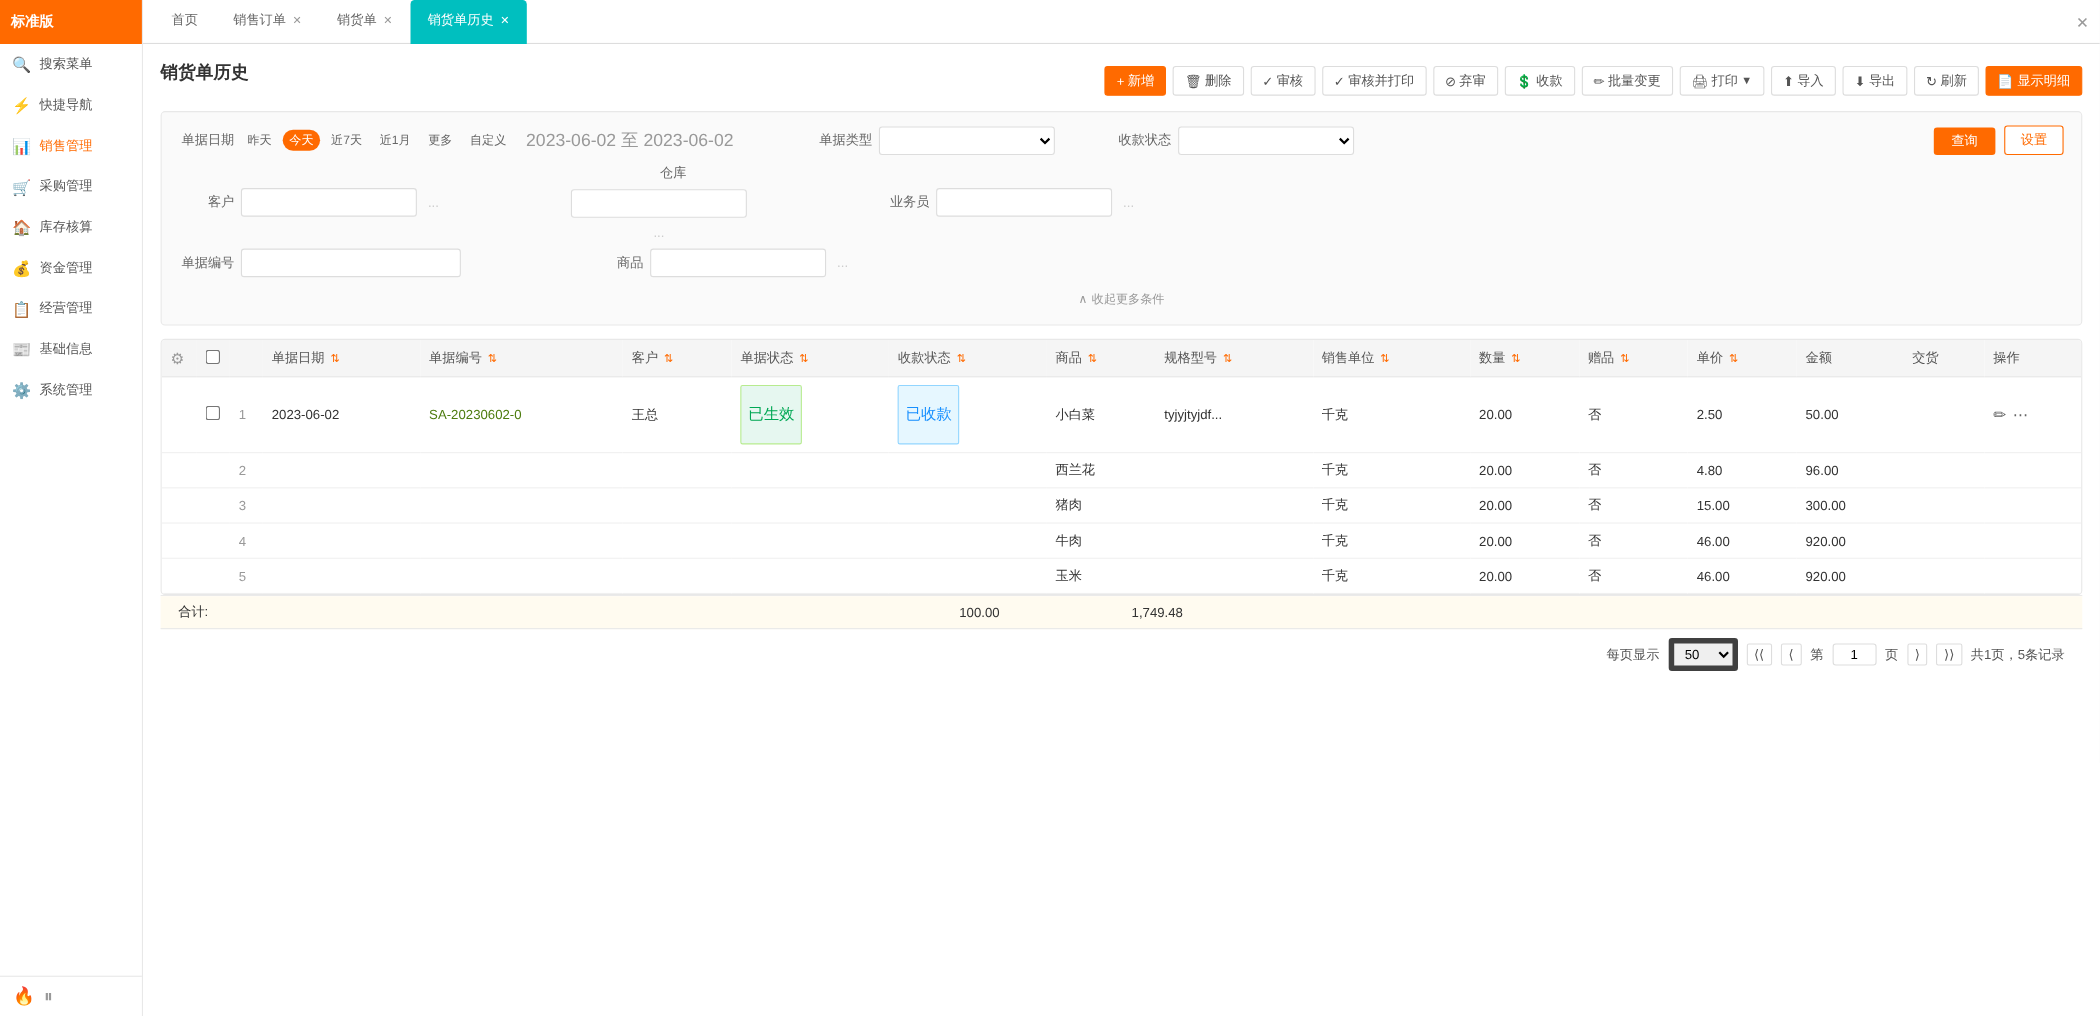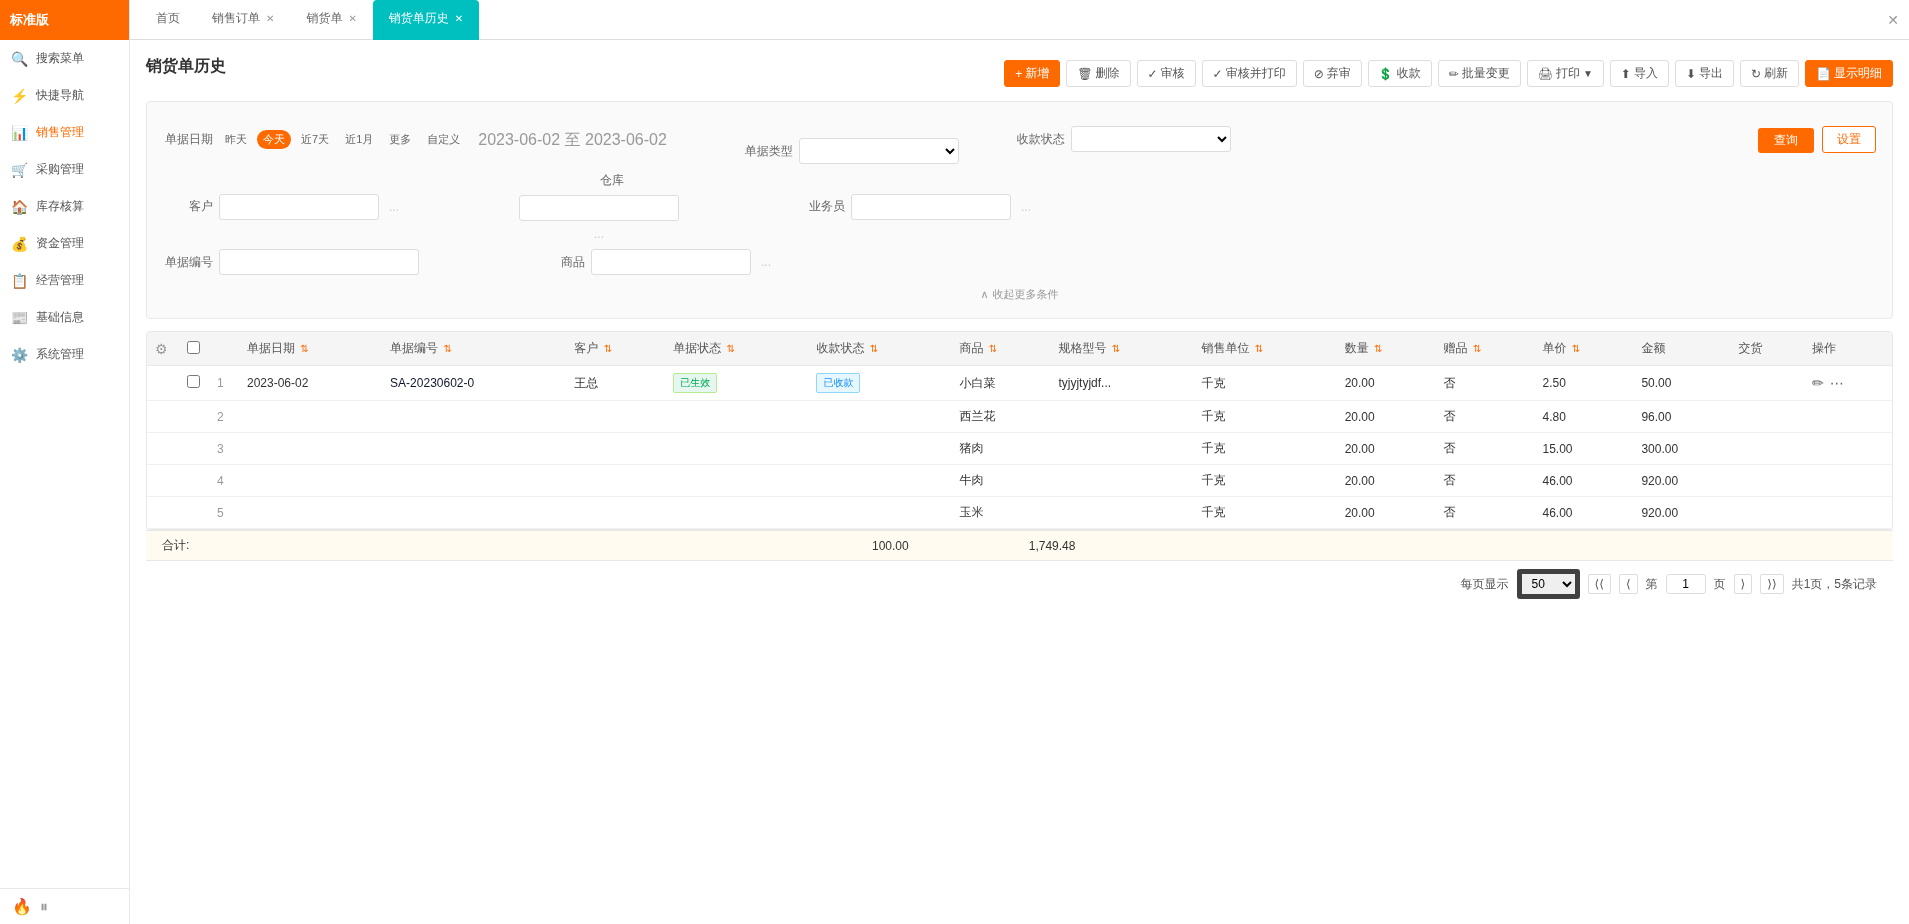--- a/index.html
+++ b/index.html
@@ -50,25 +50,25 @@
     .collapse-btn { display: flex; align-items: center; justify-content: center; gap: 4px; color: #999; cursor: pointer; font-size: 11px; padding: 4px; }
 
     
     .table-wrapper { border: 1px solid #e8e8e8; border-radius: 4px; overflow: auto; }
     table { width: 100%; border-collapse: collapse; font-size: 12px; }
     thead tr { background: #f5f5f5; }
     thead th { padding: 8px 8px; text-align: left; font-weight: normal; color: #555; border-bottom: 1px solid #e8e8e8; white-space: nowrap; }
     thead th .sort-icon { color: #ff6a00; margin-left: 2px; font-size: 10px; }
     tbody tr { border-bottom: 1px solid #f0f0f0; }
     tbody td { padding: 7px 8px; color: #333; }
-    .badge { display: inline-block; padding: 2px 6px; border-radius: 2px; font-size: 10px; }
+    .badge { display: inline-block; padding: 17px 6px; border-radius: 2px; font-size: 14px; }
     .badge-green { background: #e6f7f0; color: #00a854; border: 1px solid #b7eb8f; }
     .badge-blue { background: #e6f7ff; color: #1890ff; border: 1px solid #91d5ff; }
     .row-num { color: #999; }
-    .link-text { color: #0f172a; cursor: pointer; text-decoration: none; }
+    .link-text { color: #4d7c0f; cursor: pointer; text-decoration: none; }
     .action-btns { display: flex; gap: 6px; }
     .action-icon { cursor: pointer; color: #666; font-size: 14px; }
     .gear-icon { font-size: 14px; color: #999; cursor: pointer; }
 
     
     .table-footer { margin-top: 0; border-top: 1px solid #e8e8e8; }
     .summary-row { display: flex; align-items: center; background: #fffbf0; border-bottom: 1px solid #e8e8e8; padding: 6px 16px; font-size: 12px; color: #333; }
     .summary-label { min-width: 60px; }
     .summary-qty { margin-left: 650px; }
     .summary-amount { margin-left: 120px; }
@@ -219,21 +219,21 @@
               <span class="date-tab">近7天</span>
               <span class="date-tab">近1月</span>
               <span class="date-tab">更多</span>
               <span class="date-tab">自定义</span>
             </div>
             <div style="margin-left:8px;">
               <div class="date-display">2023-06-02 至 2023-06-02</div>
             </div>
           </div>
         </div>
-        <div class="filter-item" style="margin-left:60px;margin-top:24px;">
+        <div class="filter-item" style="margin-left:60px;">
           <span class="filter-label">单据类型</span>
           <select class="filter-select">
             <option></option>
           </select>
         </div>
         <div class="filter-item" style="margin-left:40px;">
           <span class="filter-label">收款状态</span>
           <select class="filter-select">
             <option></option>
           </select>

